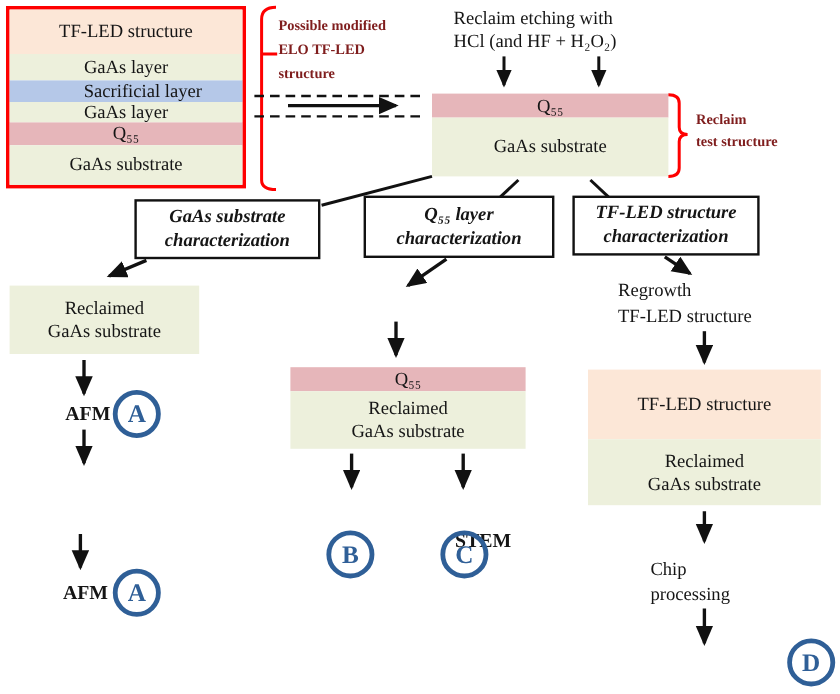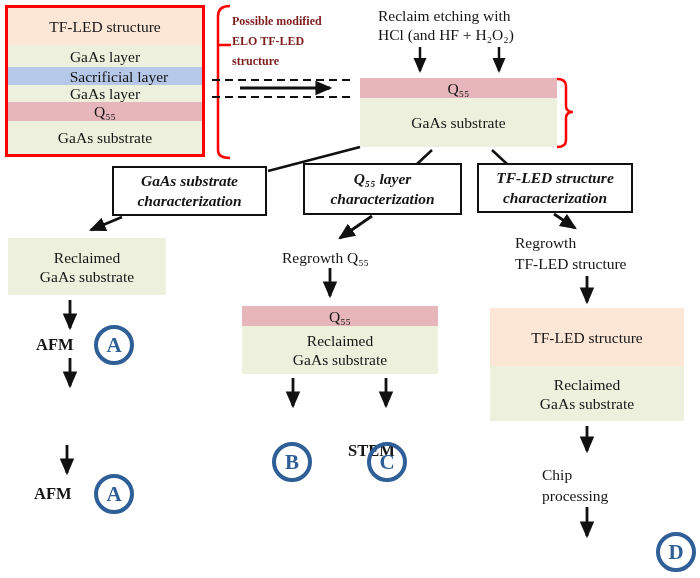--- a/index.html
+++ b/index.html
@@ -11,21 +11,21 @@
   svg.overlay{position:absolute;left:0;top:0;pointer-events:none;}
   .stack{display:flex;flex-direction:column;box-sizing:border-box;}
   .layer{display:flex;align-items:center;justify-content:center;font-size:15.5px;
          line-height:19px;text-align:center;white-space:pre-line;}
   .elo-border{border:3px solid #fe0000;}
   .charbox{border:2.5px solid #111;background:#fff;display:flex;align-items:center;justify-content:center;
            font-weight:bold;font-style:italic;font-size:15.5px;line-height:20px;text-align:center;
            white-space:pre-line;box-sizing:border-box;}
   .redtext{color:#7f1d1d;font-weight:bold;font-size:12px;line-height:20px;white-space:pre-line;}
   .plain{font-size:15.5px;line-height:21px;text-align:left;white-space:pre-line;}
-  .boldlab{font-weight:bold;font-size:16.5px;text-align:left;}
+  .boldlab{font-weight:bold;font-size:16.5px;text-align:right;}
   .badge{width:40px;height:40px;border:4px solid #2f5f97;border-radius:50%;box-sizing:border-box;
          display:flex;align-items:center;justify-content:center;
          font-weight:bold;font-size:21px;color:#2f5f97;background:transparent;}
 </style>
 </head>
 <body>
 
 <div id="canvas">
 
   <div class="abs stack elo-border" style="left:5px;top:5px;width:200px;height:152px;">
@@ -42,36 +42,37 @@
 structure</div>
 
   <div class="abs plain" style="left:378px;top:6px;width:168px;line-height:19px;">Reclaim etching with
 HCl (and HF + H₂O₂)</div>
 
   <div class="abs stack" style="left:360px;top:78px;width:197px;height:69px;">
     <div class="layer" style="height: 20px; background: rgb(230, 182, 186);">Q₅₅</div>
     <div class="layer" style="flex: 1 1 0%; background: rgb(237, 240, 220);">GaAs substrate</div>
   </div>
 
+  <div class="abs redtext" style="left:580px;top:90px;width:118px;line-height:19px;">Reclaim
+test structure</div>
 
   <div class="abs charbox" style="left:112px;top:166px;width:155px;height:50px;">GaAs substrate
 characterization</div>
   <div class="abs charbox" style="left:303px;top:163px;width:159px;height:52px;">Q₅₅ layer
 characterization</div>
   <div class="abs charbox" style="left:477px;top:163px;width:156px;height:50px;">TF-LED structure
 characterization</div>
 
   <div class="abs layer" style="left: 8px; top: 238px; width: 158px; height: 57px; background: rgb(237, 240, 220);">Reclaimed
 GaAs substrate</div>
   <div class="abs boldlab" style="left:36px;top:335px;width:56px;">AFM</div>
   <div class="abs badge" style="left:94px;top:325px;">A</div>
   <div class="abs boldlab" style="left:34px;top:484px;width:56px;">AFM</div>
   <div class="abs badge" style="left:94px;top:474px;">A</div>
 
-  <div class="abs plain" style="left:282px;top:247px;width:125px;">Regrowth Q₅₅</div>
   <div class="abs stack" style="left:242px;top:306px;width:196px;height:68px;">
     <div class="layer" style="height: 20px; background: rgb(230, 182, 186);">Q₅₅</div>
     <div class="layer" style="flex: 1 1 0%; background: rgb(237, 240, 220);">Reclaimed
 GaAs substrate</div>
   </div>
   <div class="abs boldlab" style="left:348px;top:413px;width:78px;margin-top:28px;">STEM</div>
   <div class="abs badge" style="left:272px;top:442px;">B</div>
   <div class="abs badge" style="left:367px;top:442px;">C</div>
 
   <div class="abs plain" style="left:515px;top:232px;width:150px;">Regrowth

